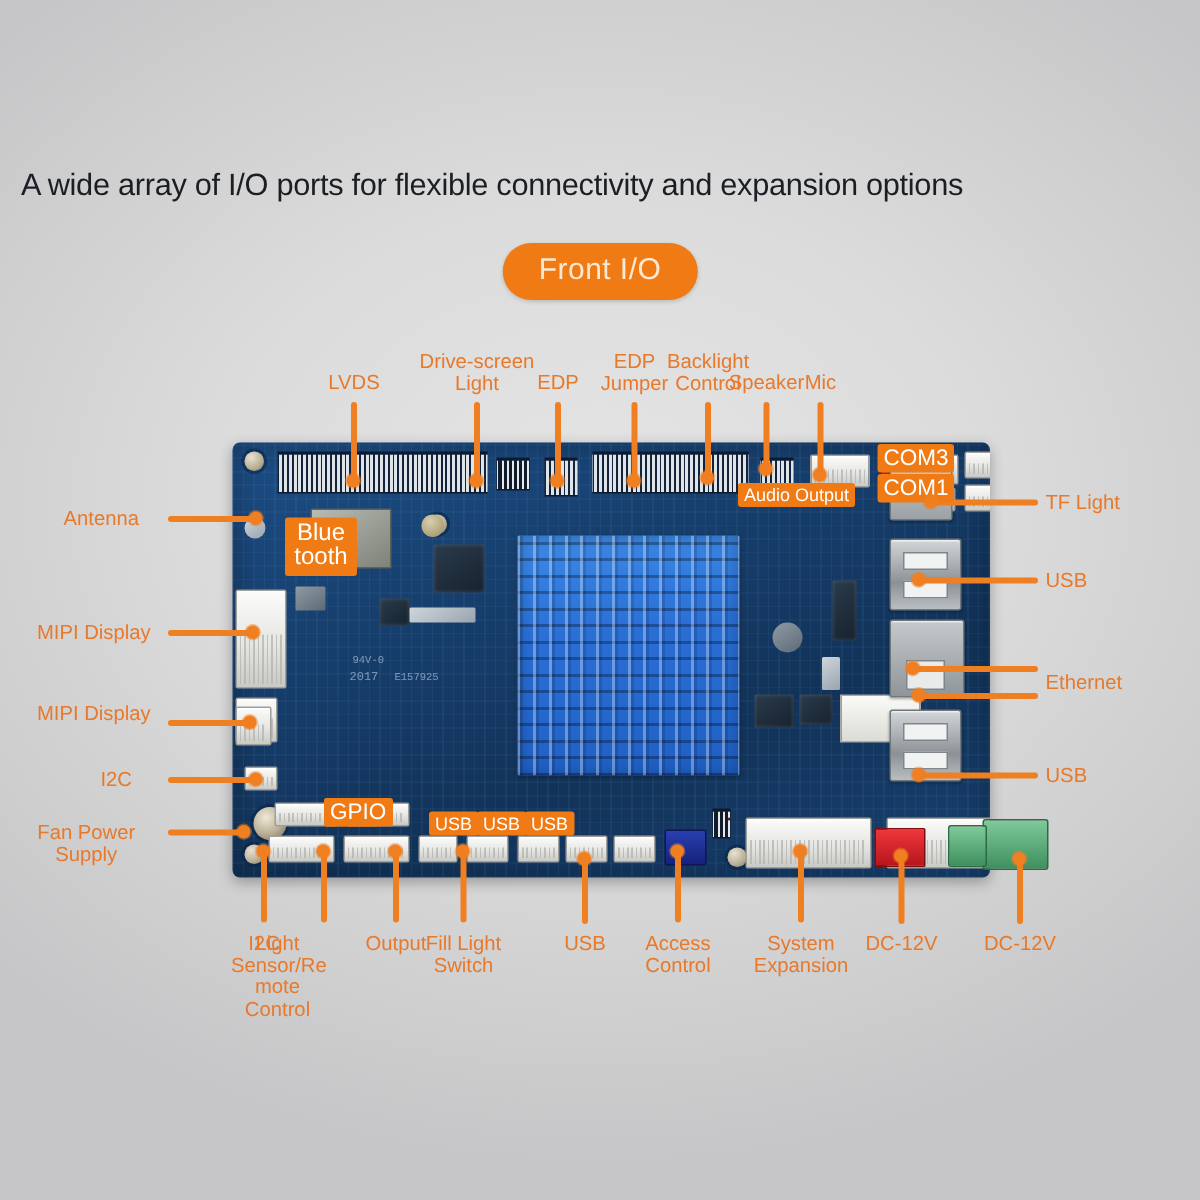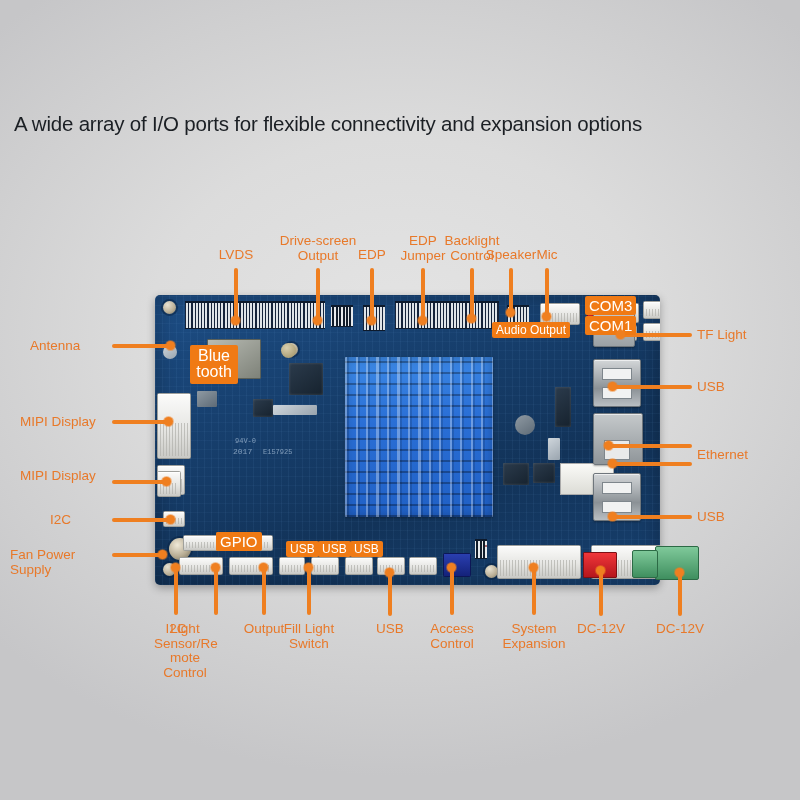--- a/index.html
+++ b/index.html
@@ -142,38 +142,39 @@
   
   .lbl {
     position: absolute;
     color: #e8792a;
     font-size: 13.5px;
     line-height: 14.5px;
     white-space: pre-line;
     z-index: 7;
   }
   .lbl.c { text-align: center; transform: translateX(-50%); }
-  .lbl.r { text-align: left; }
+  .lbl.r { text-align: center; }
   .lbl.l { text-align: left; }
 
   .leader { position: absolute; background: #ef7f20; z-index: 5; }
   .leader.v { width: 4px; border-radius: 2px; }
   .leader.h { height: 4px; border-radius: 2px; }
   .dot {
     position: absolute; width: 9px; height: 9px; border-radius: 50%;
     background: #ef7f20; z-index: 6;
     box-shadow: 0 0 0 1px rgba(239,127,32,.45);
   }
 </style>
 </head>
 <body>
 
 <div id="page">
 
   <div id="subtitle">A wide array of I/O ports for flexible connectivity and expansion options</div>
+  <div id="badge">Front I/O</div>
 
   <div id="board">
     <div class="traces"></div>
 
     <div class="mhole" style="left:8px;  top:6px;"></div>
     <div class="mhole" style="left:130px;top:48px;"></div>
     <div class="mhole" style="left:8px;  top:268px;"></div>
     <div class="mhole" style="left:14px; top:243px;width:22px;height:22px;background:radial-gradient(circle at 38% 32%,#f0e9d8,#b8ad94 55%,#6f6853);"></div>
     <div class="mhole" style="left:330px;top:270px;"></div>
 
@@ -267,21 +268,21 @@
   <div class="obadge" style="left:216px;top:532px;font-size:15px;">GPIO</div>
   <div class="obadge" style="left:286px;top:541px;">USB</div>
   <div class="obadge" style="left:318px;top:541px;">USB</div>
   <div class="obadge" style="left:350px;top:541px;">USB</div>
 
   <div class="lbl c" style="left:236px;top:248px;">LVDS</div>
   <div class="leader v" style="left:234px;top:268px;height:52px;"></div>
   <div class="dot" style="left:231px;top:316px;"></div>
 
   <div class="lbl c" style="left:318px;top:234px;">Drive-screen
-Output</div>
+Light</div>
   <div class="leader v" style="left:316px;top:268px;height:52px;"></div>
   <div class="dot" style="left:313px;top:316px;"></div>
 
   <div class="lbl c" style="left:372px;top:248px;">EDP</div>
   <div class="leader v" style="left:370px;top:268px;height:52px;"></div>
   <div class="dot" style="left:367px;top:316px;"></div>
 
   <div class="lbl c" style="left:423px;top:234px;">EDP
 Jumper</div>
   <div class="leader v" style="left:421px;top:268px;height:52px;"></div>

